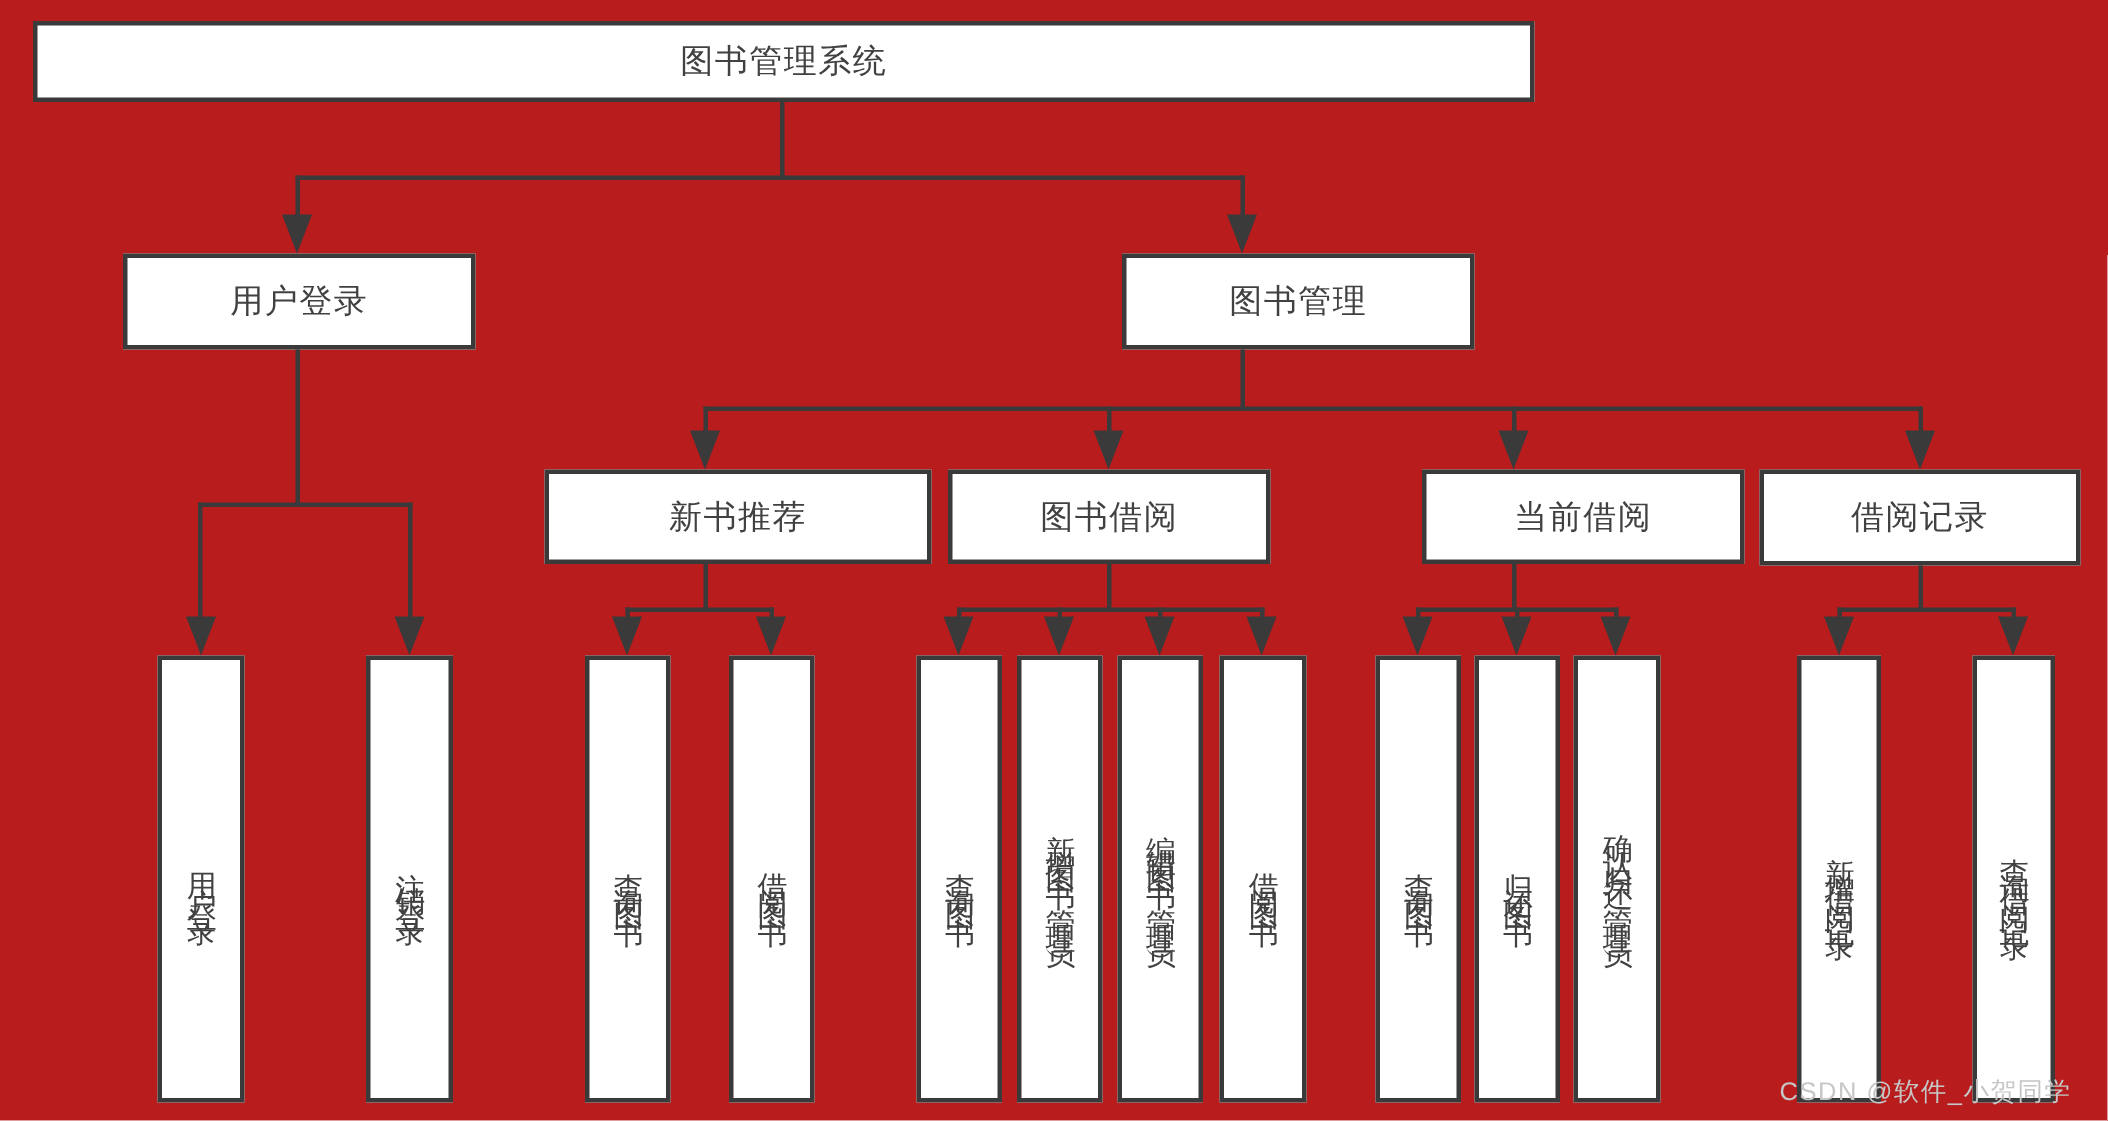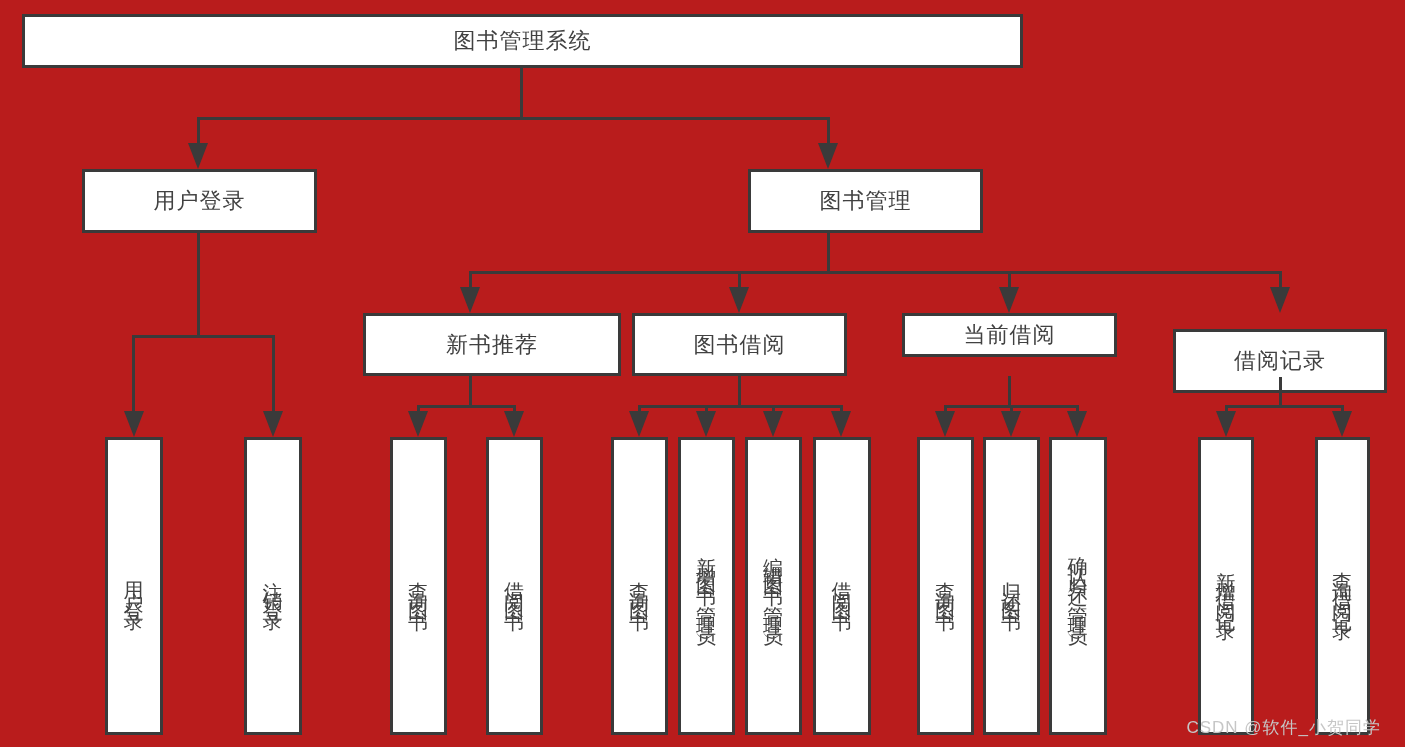--- a/index.html
+++ b/index.html
@@ -51,25 +51,25 @@
   </div>
 
   <div class="box" style="left:363px;top:313px;width:258px;height:63px;">
     <span>新书推荐</span>
   </div>
 
   <div class="box" style="left:632px;top:313px;width:215px;height:63px;">
     <span>图书借阅</span>
   </div>
 
-  <div class="box" style="left:902px;top:313px;width:215px;height:44px;font-family:Liberation Mono, monospace;">
+  <div class="box" style="left:948px;top:313px;width:215px;height:63px;font-family:Liberation Mono, monospace;">
     <span>当前借阅</span>
   </div>
 
-  <div class="box" style="left:1173px;top:329px;width:214px;height:64px;">
+  <div class="box" style="left:1173px;top:313px;width:214px;height:64px;">
     <span>借阅记录</span>
   </div>
 
   <div class="vbox" style="left:105px;width:58px;">
     <span class="vt">用户登录</span>
   </div>
   <div class="vbox" style="left:244px;width:58px;">
     <span class="vt">注销登录</span>
   </div>
 

